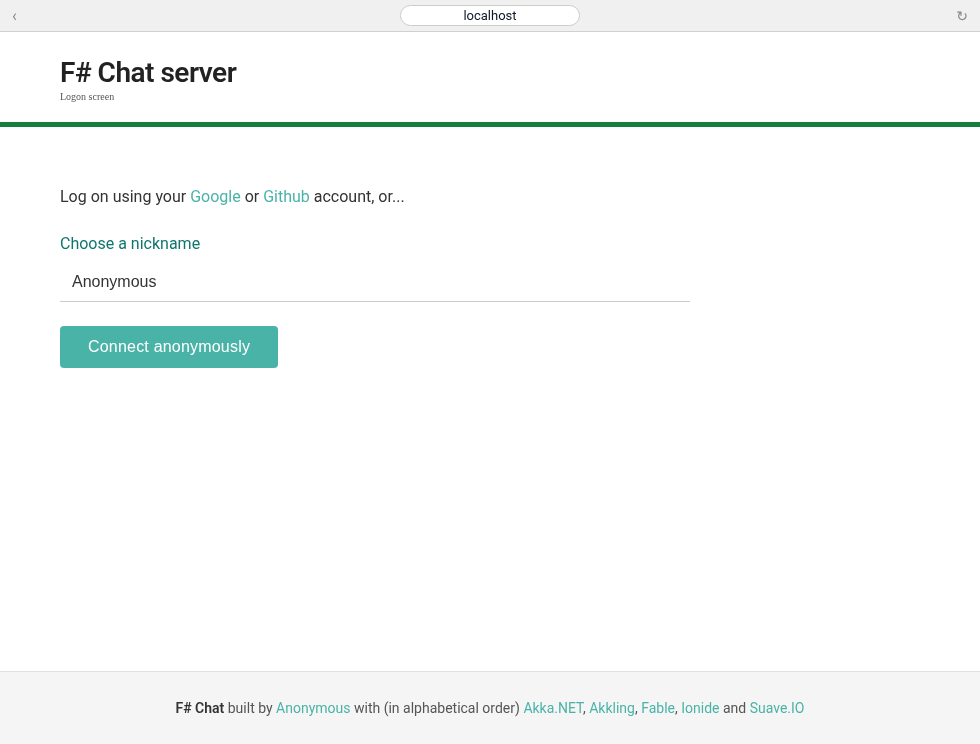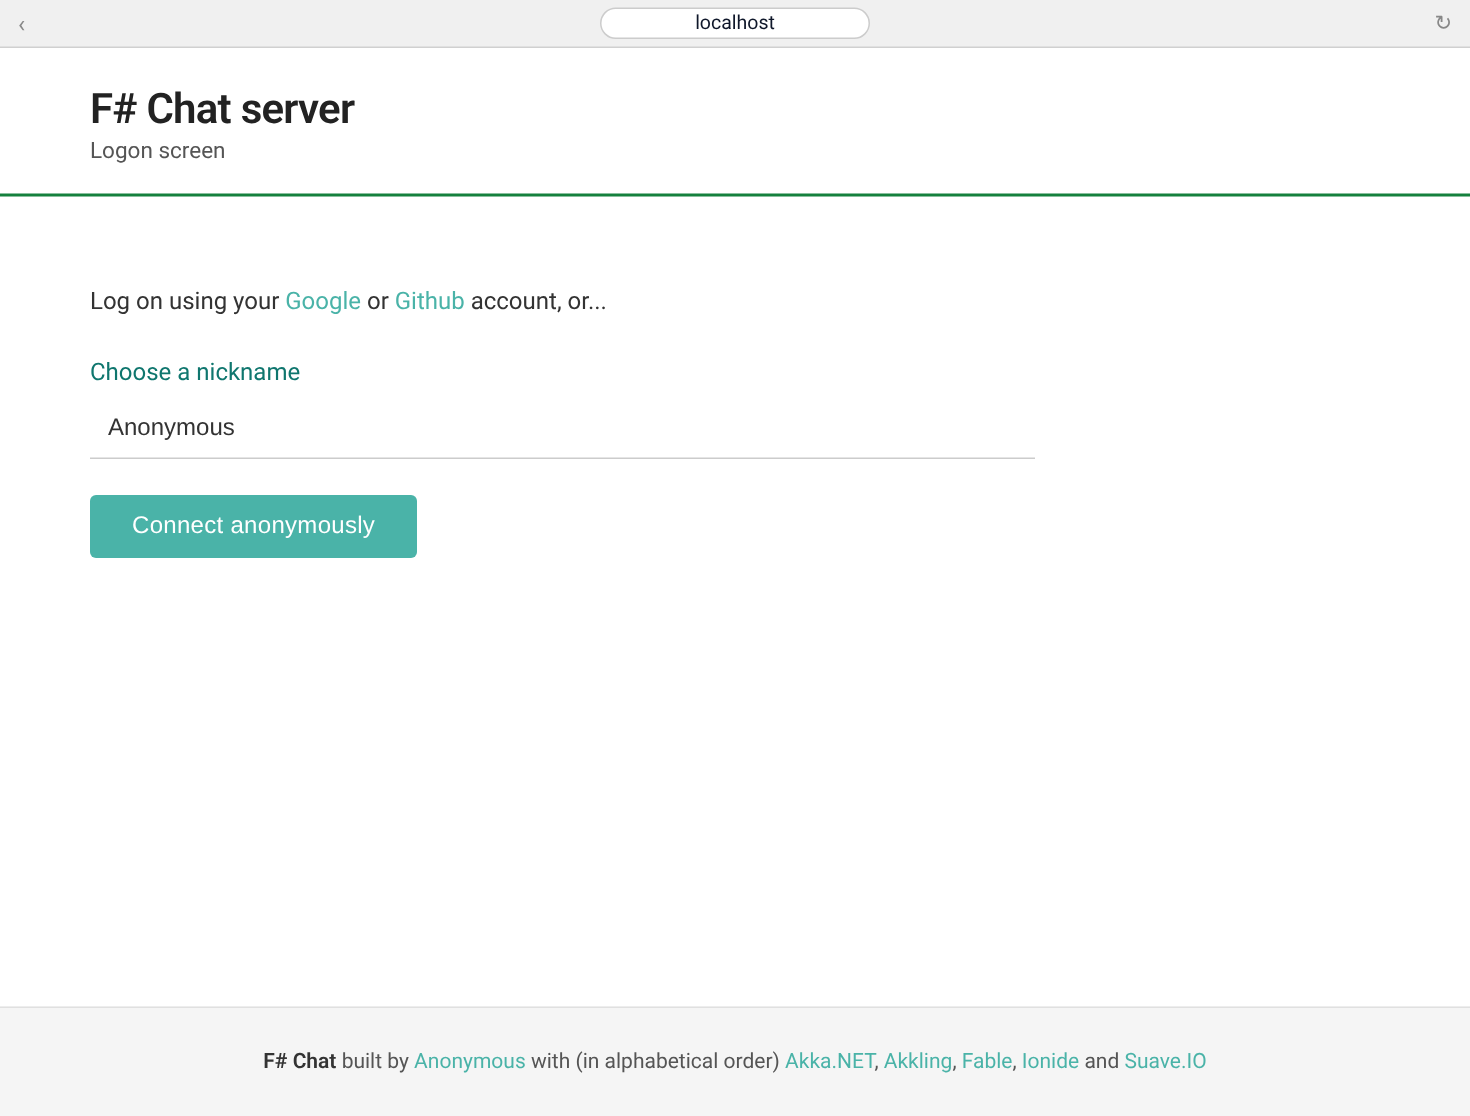--- a/index.html
+++ b/index.html
@@ -59,34 +59,35 @@
     
     .page-content {
       flex: 1;
       display: flex;
       flex-direction: column;
       overflow-y: auto;
     }
 
     .header {
       padding: 24px 60px 20px;
-      border-bottom: 2px solid #15803d;
+      border-bottom: 5px solid #15803d;
     }
 
     .header-title {
       font-size: 28px;
       font-weight: 600;
       color: #222;
       letter-spacing: -0.5px;
     }
 
     .header-subtitle {
-      font-size: 15px;
+      font-size: 10px;
       color: #555;
       margin-top: 2px;
+      font-family: Liberation Serif, serif;
     }
 
     .main-area {
       flex: 1;
       padding: 60px 60px 40px;
       display: flex;
       flex-direction: column;
     }
 
     .logon-section {

